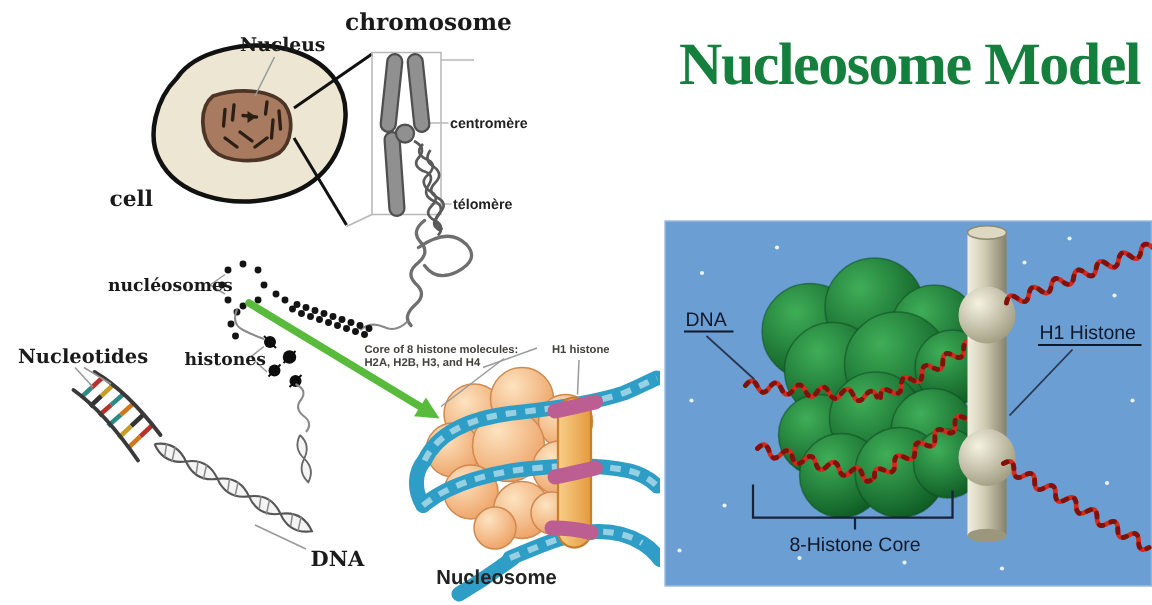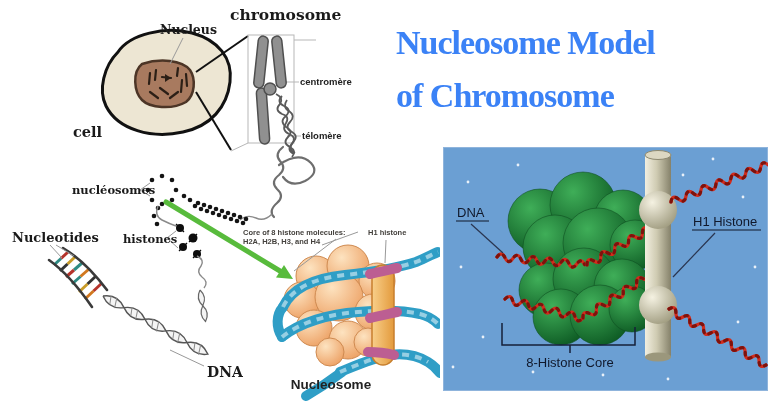--- a/index.html
+++ b/index.html
@@ -1,21 +1,21 @@
 <!DOCTYPE html>
 <html><head>
 <meta charset="utf-8">
 <style>
   html,body{margin:0;padding:0;}
   body{width:768px;height:403px;background:#ffffff;position:relative;overflow:hidden;
        font-family:"Liberation Sans",sans-serif;}
   #left-svg{position:absolute;left:0;top:0;}
-  #title{position:absolute;left:396px;top:16px;width:364px;text-align:left;
-         font-family:"Liberation Serif",serif;font-weight:bold;font-size:34px;
-         line-height:53px;color:#3b82f6;letter-spacing:-1px;}
+  #title{position:absolute;left:396px;top:16px;width:364px;text-align:right;
+         font-family:"Liberation Serif",serif;font-weight:bold;font-size:40px;
+         line-height:53px;color:#15803d;letter-spacing:-1px;}
   #right-panel-svg{position:absolute;left:443px;top:147px;}
   
   .slab{font-family:"DejaVu Serif",serif;font-weight:700;fill:#1a1a1a;}
   .sansb{font-family:"Liberation Sans",sans-serif;font-weight:700;fill:#222;}
   .tiny{font-family:"Liberation Sans",sans-serif;font-weight:700;font-size:7.5px;fill:#44413d;}
   .pLabel{font-family:"Liberation Sans",sans-serif;font-size:13px;fill:#10182b;}
   
   .coil{fill:none;stroke:#d32b1c;stroke-width:3.2;stroke-linecap:round;}
   .coilD{fill:none;stroke:#7e120c;stroke-width:3.2;stroke-dasharray:2.5 5.5;stroke-linecap:round;}
   
@@ -249,21 +249,20 @@
   <text class="slab" x="12" y="242" font-size="13">Nucleotides</text>
   <text class="slab" x="207" y="377" font-size="14">DNA</text>
   <text class="tiny" x="243" y="235">Core of 8 histone molecules:</text>
   <text class="tiny" x="243" y="244">H2A, H2B, H3, and H4</text>
   <text class="tiny" x="368" y="235">H1 histone</text>
   <text class="sansb" x="331" y="389" font-size="13.5" text-anchor="middle">Nucleosome</text>
 </svg>
 
 <div id="title">
   <div>Nucleosome Model</div>
-  <div>of Chromosome</div>
 </div>
 
 <svg id="right-panel-svg" width="325" height="244" viewBox="0 0 325 244">
   <defs>
     <radialGradient id="gGreen" cx="35%" cy="30%" r="75%">
       <stop offset="0%" stop-color="#3fae58"></stop>
         <stop offset="100%" stop-color="#0e5b24"></stop>
     </radialGradient>
     <linearGradient id="gCyl" x1="0" y1="0" x2="1" y2="0">
       <stop offset="0%" stop-color="#f2efe0"></stop>

